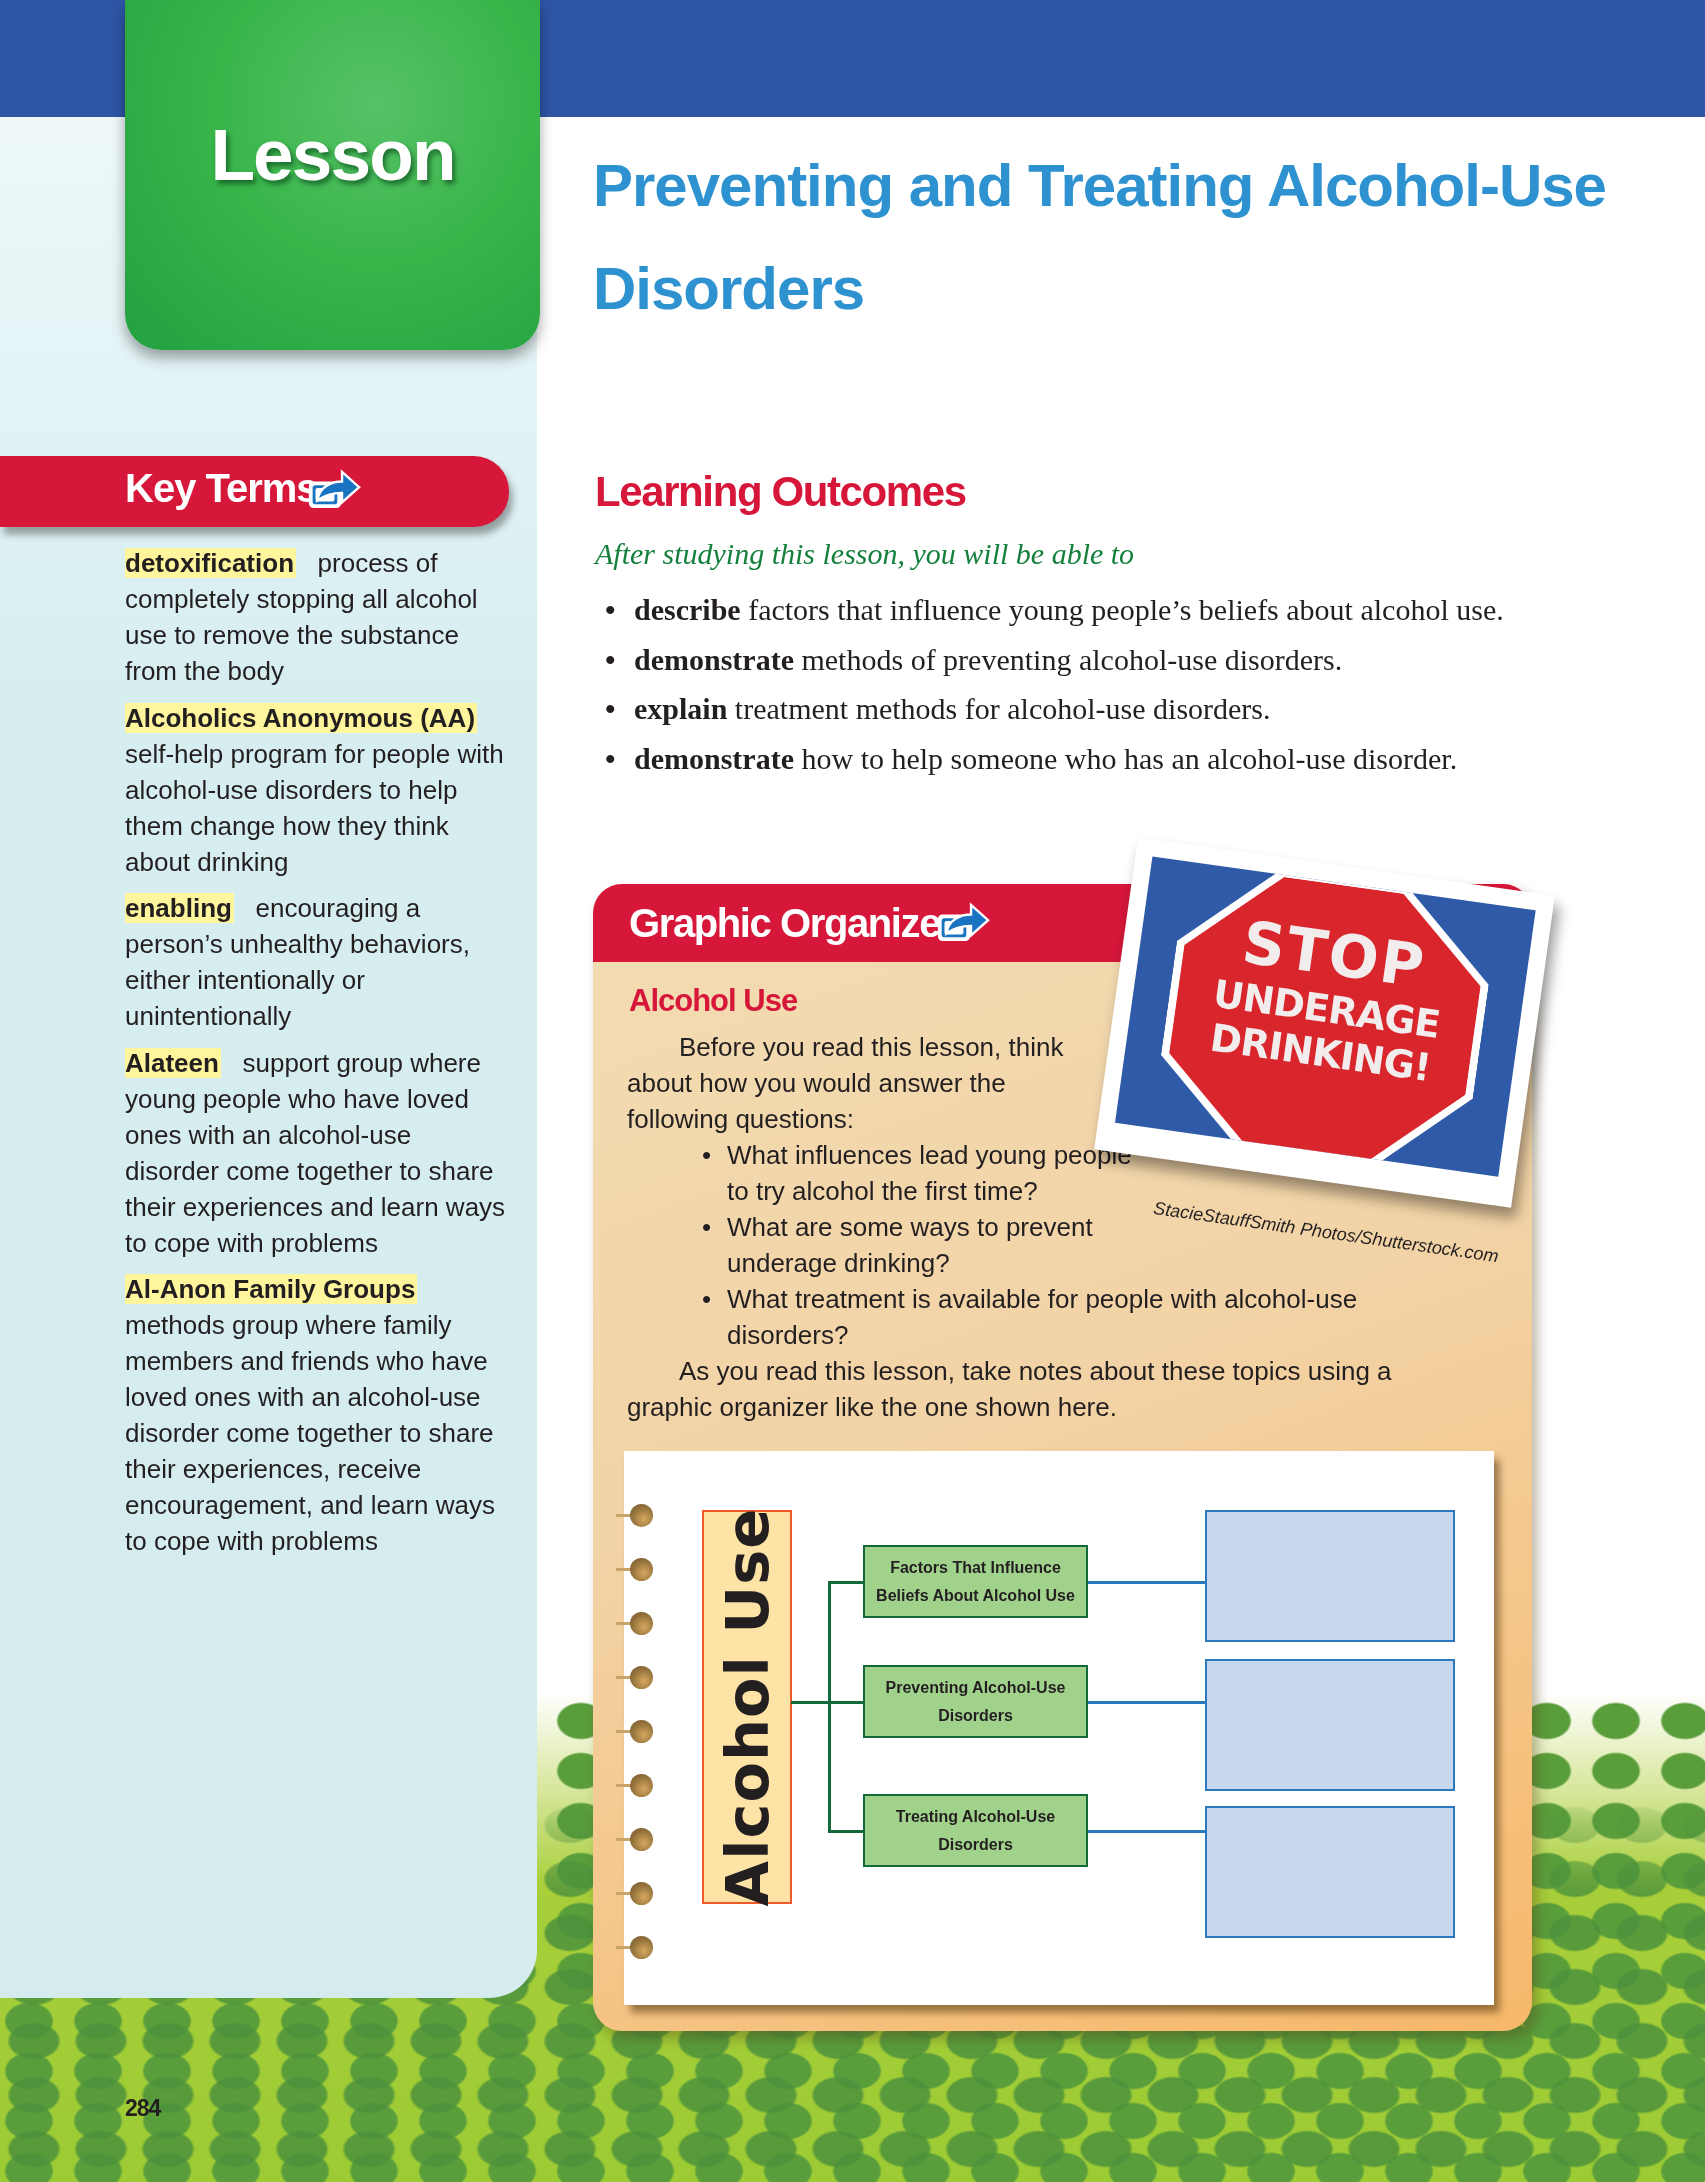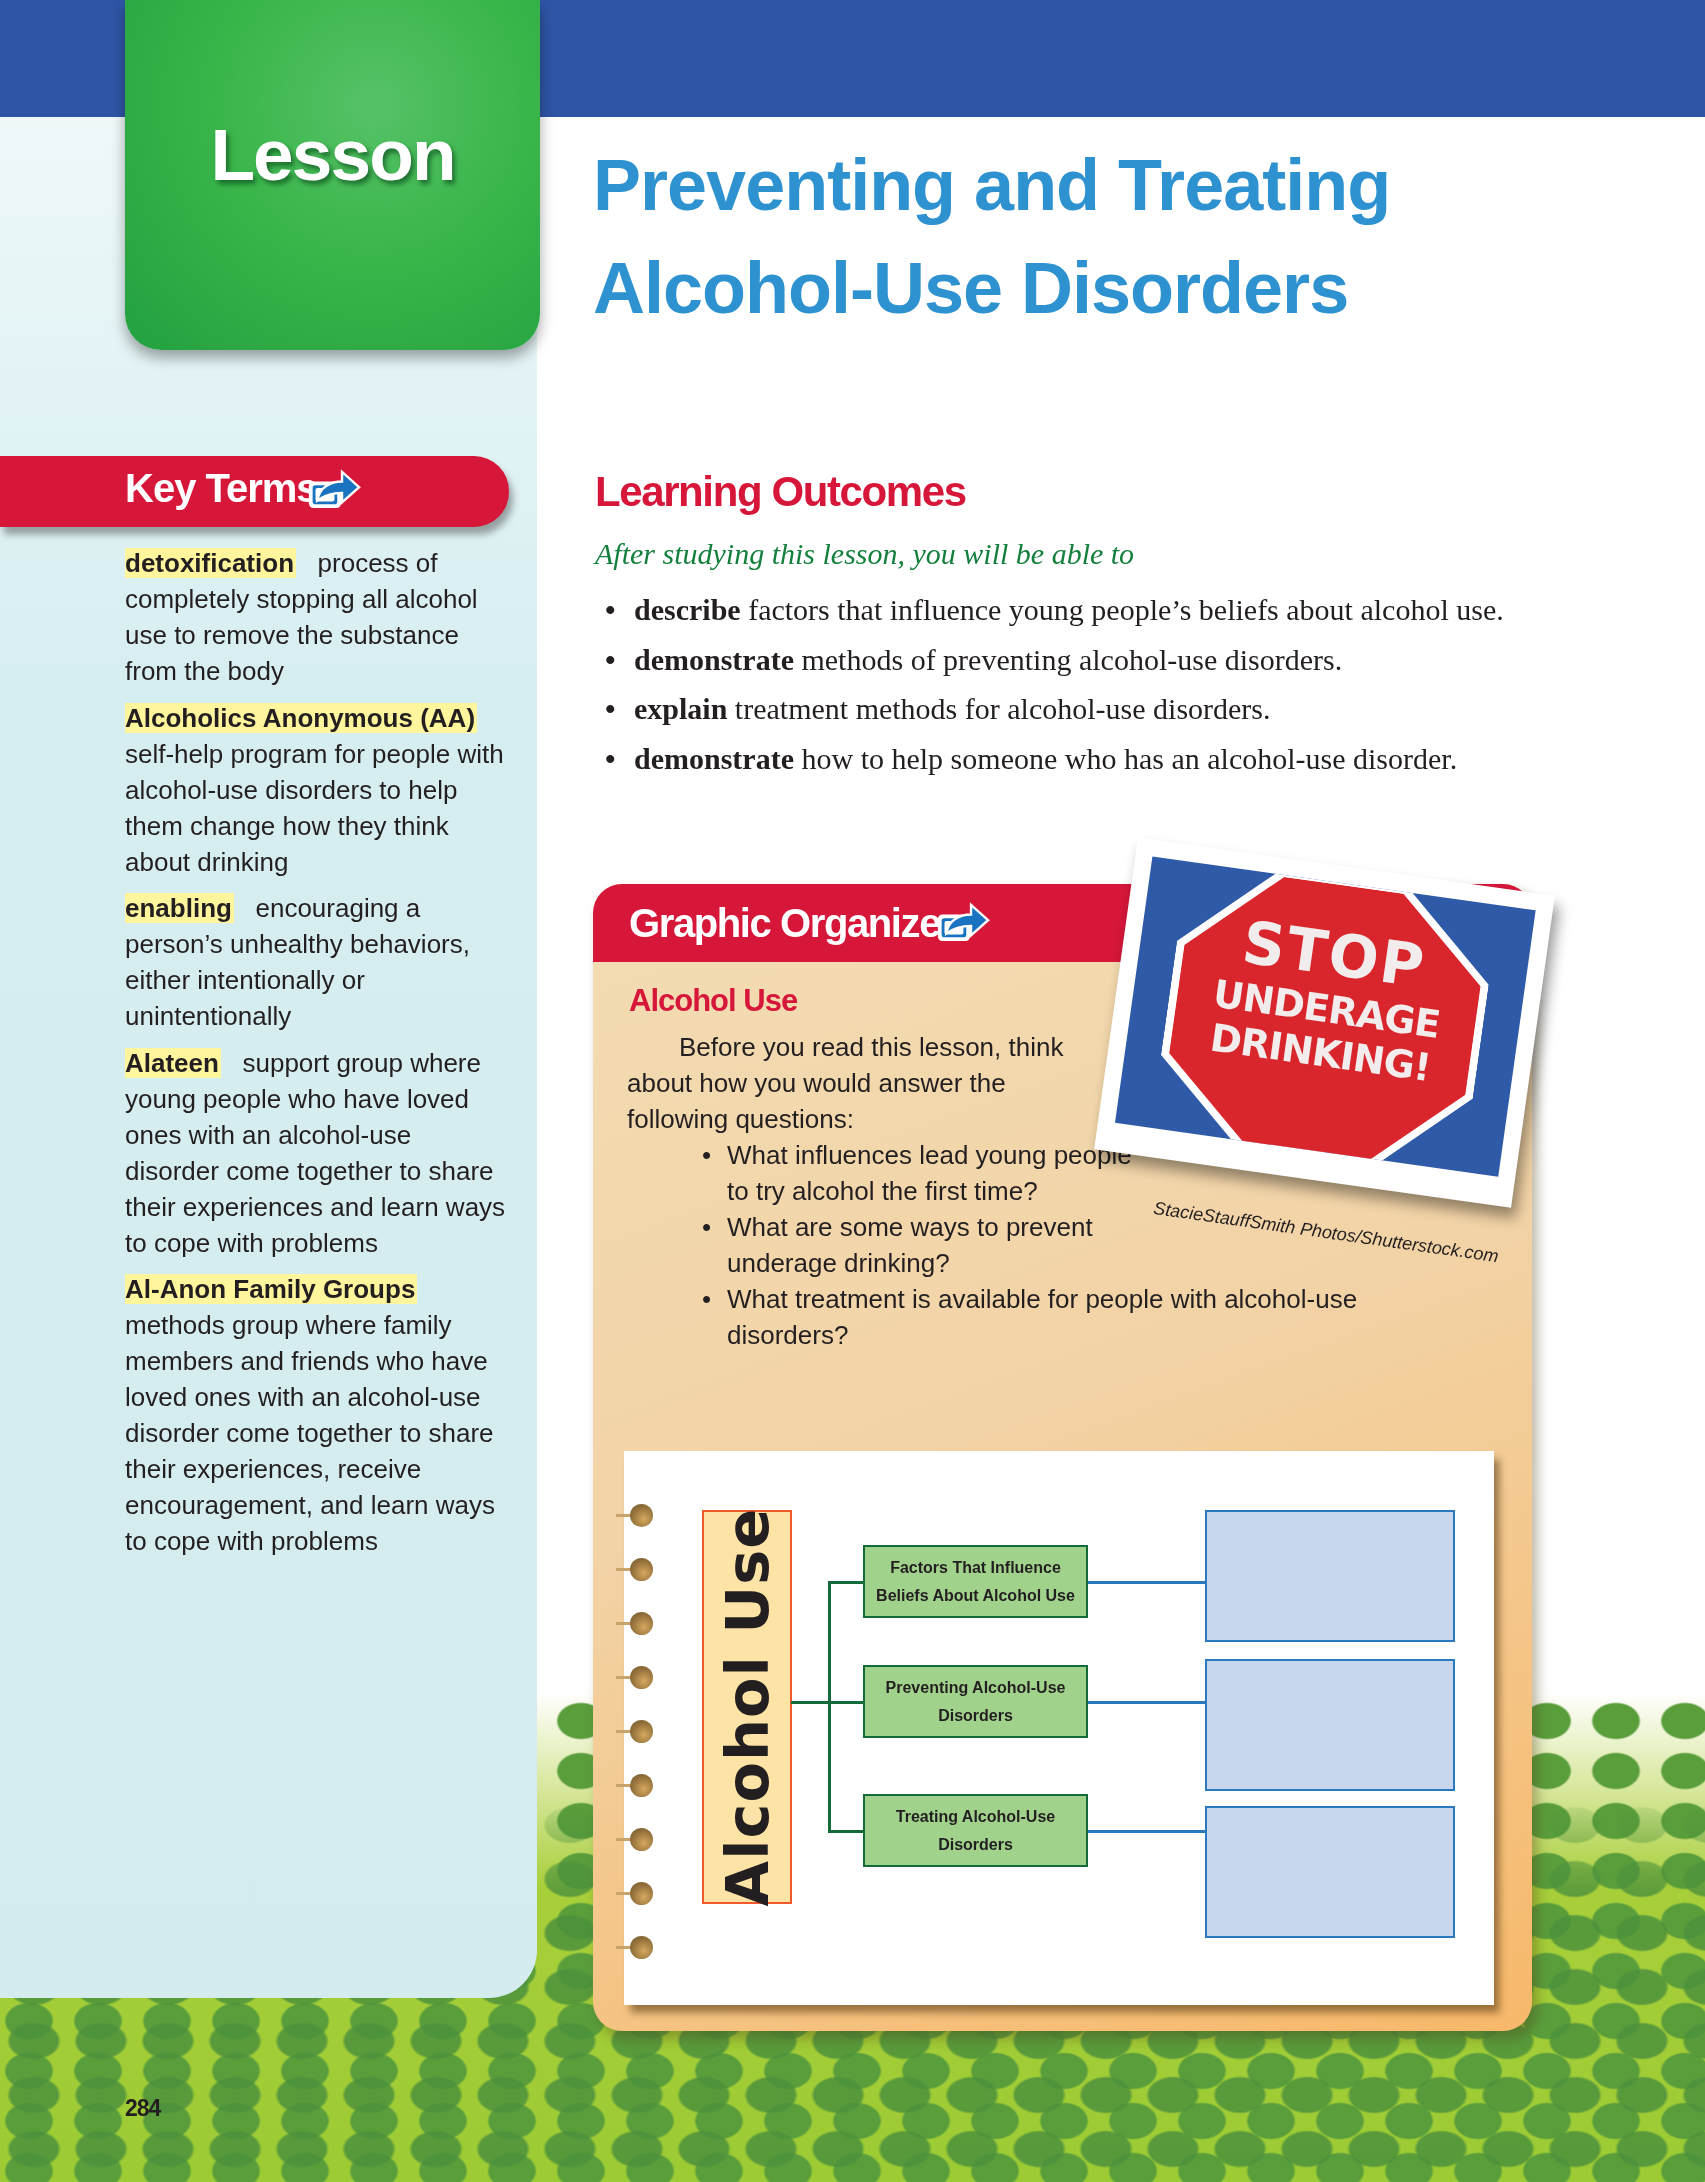--- a/index.html
+++ b/index.html
@@ -37,21 +37,21 @@
     border-bottom-left-radius:36px; border-bottom-right-radius:36px;
     box-shadow:0 7.6px 13.4px rgba(0,0,0,.35);
     z-index:5; text-align:center; color:#fff;
   }
   .lesson-word { position:absolute; left:0; right:0; top:113px; font-size:73px; font-weight:bold; letter-spacing:-1.9px; text-shadow:2.9px 3.8px 4.8px rgba(0,60,20,.6); font-family:"Liberation Sans Narrow","Liberation Sans",sans-serif; }
   .lesson-number { position:absolute; left:0; right:0; top:182px; font-size:134px; font-weight:bold; line-height:1; letter-spacing:-5.7px; text-shadow:3.8px 5.7px 5.7px rgba(0,60,20,.6); }
 
   
   .page-title {
     position:absolute; left:593px; top:134px; width:1051px;
-    color:#2e92d0; font-size:72px; font-weight:bold; line-height:103px; letter-spacing:-1px;
+    color:#2e92d0; font-size:60px; font-weight:bold; line-height:103px; letter-spacing:-1px;
     z-index:3;
   }
 
   
   .kt-bar {
     position:absolute; left:0; top:456px; width:509px; height:71px;
     background:#d6173a; border-top-right-radius:35px; border-bottom-right-radius:35px;
     box-shadow:3.8px 7.6px 7.6px rgba(60,60,60,.45); z-index:4;
   }
   .kt-title { position:absolute; left:125px; top:9.6px; color:#fff; font-size:40px; font-weight:bold; letter-spacing:-1px; }
@@ -214,20 +214,21 @@
     </span>
   </div>
   <div class="go-sub">Alcohol Use</div>
   <div class="go-body">
     <p class="indent narrow">Before you read this lesson, think about how you would answer the following questions:</p>
     <ul class="q-list">
       <li class="narrow">What influences lead young people to try alcohol the first time?</li>
       <li class="narrow">What are some ways to prevent underage drinking?</li>
       <li>What treatment is available for people with alcohol-use disorders?</li>
     </ul>
+    <p class="indent">As you read this lesson, take notes about these topics using a graphic organizer like the one shown here.</p>
   </div>
 </div>
 
 <div class="photo">
   <div class="photo-inner">
     <div class="stop-sign">
       <div class="stop-sign-inner">
         <div class="w1">STOP</div>
         <div class="w2">UNDERAGE</div>
         <div class="w2">DRINKING!</div>

